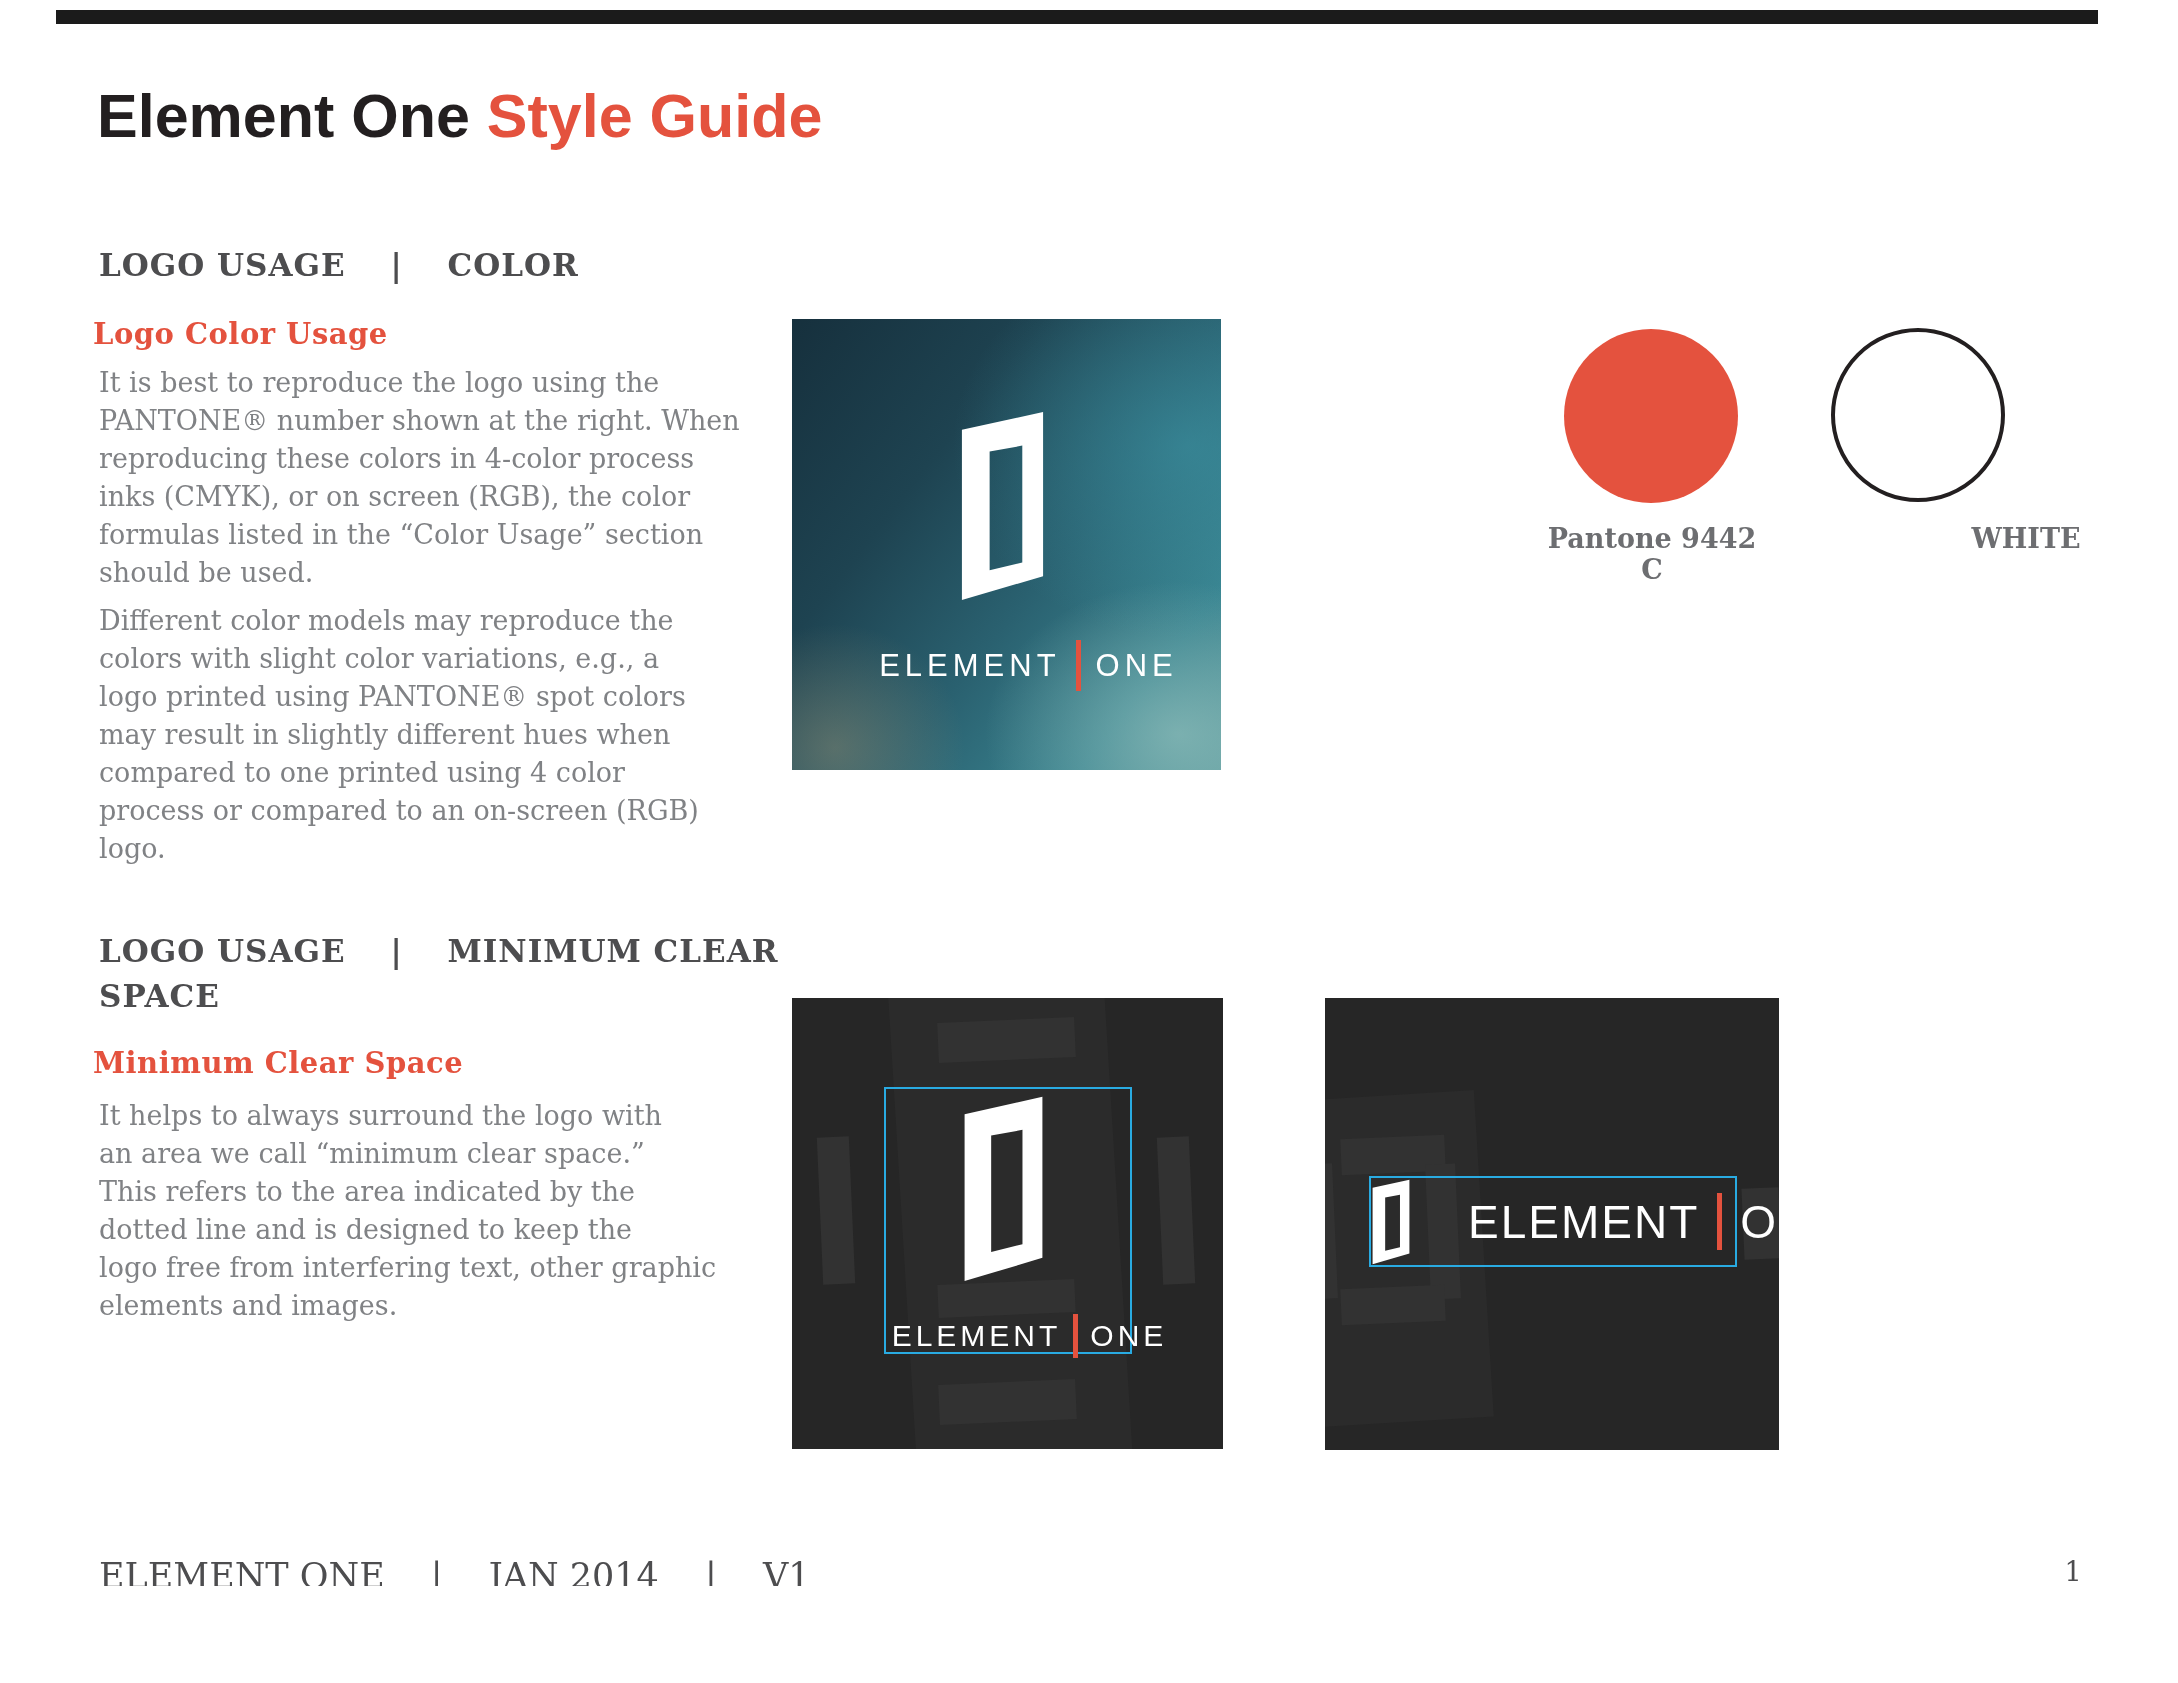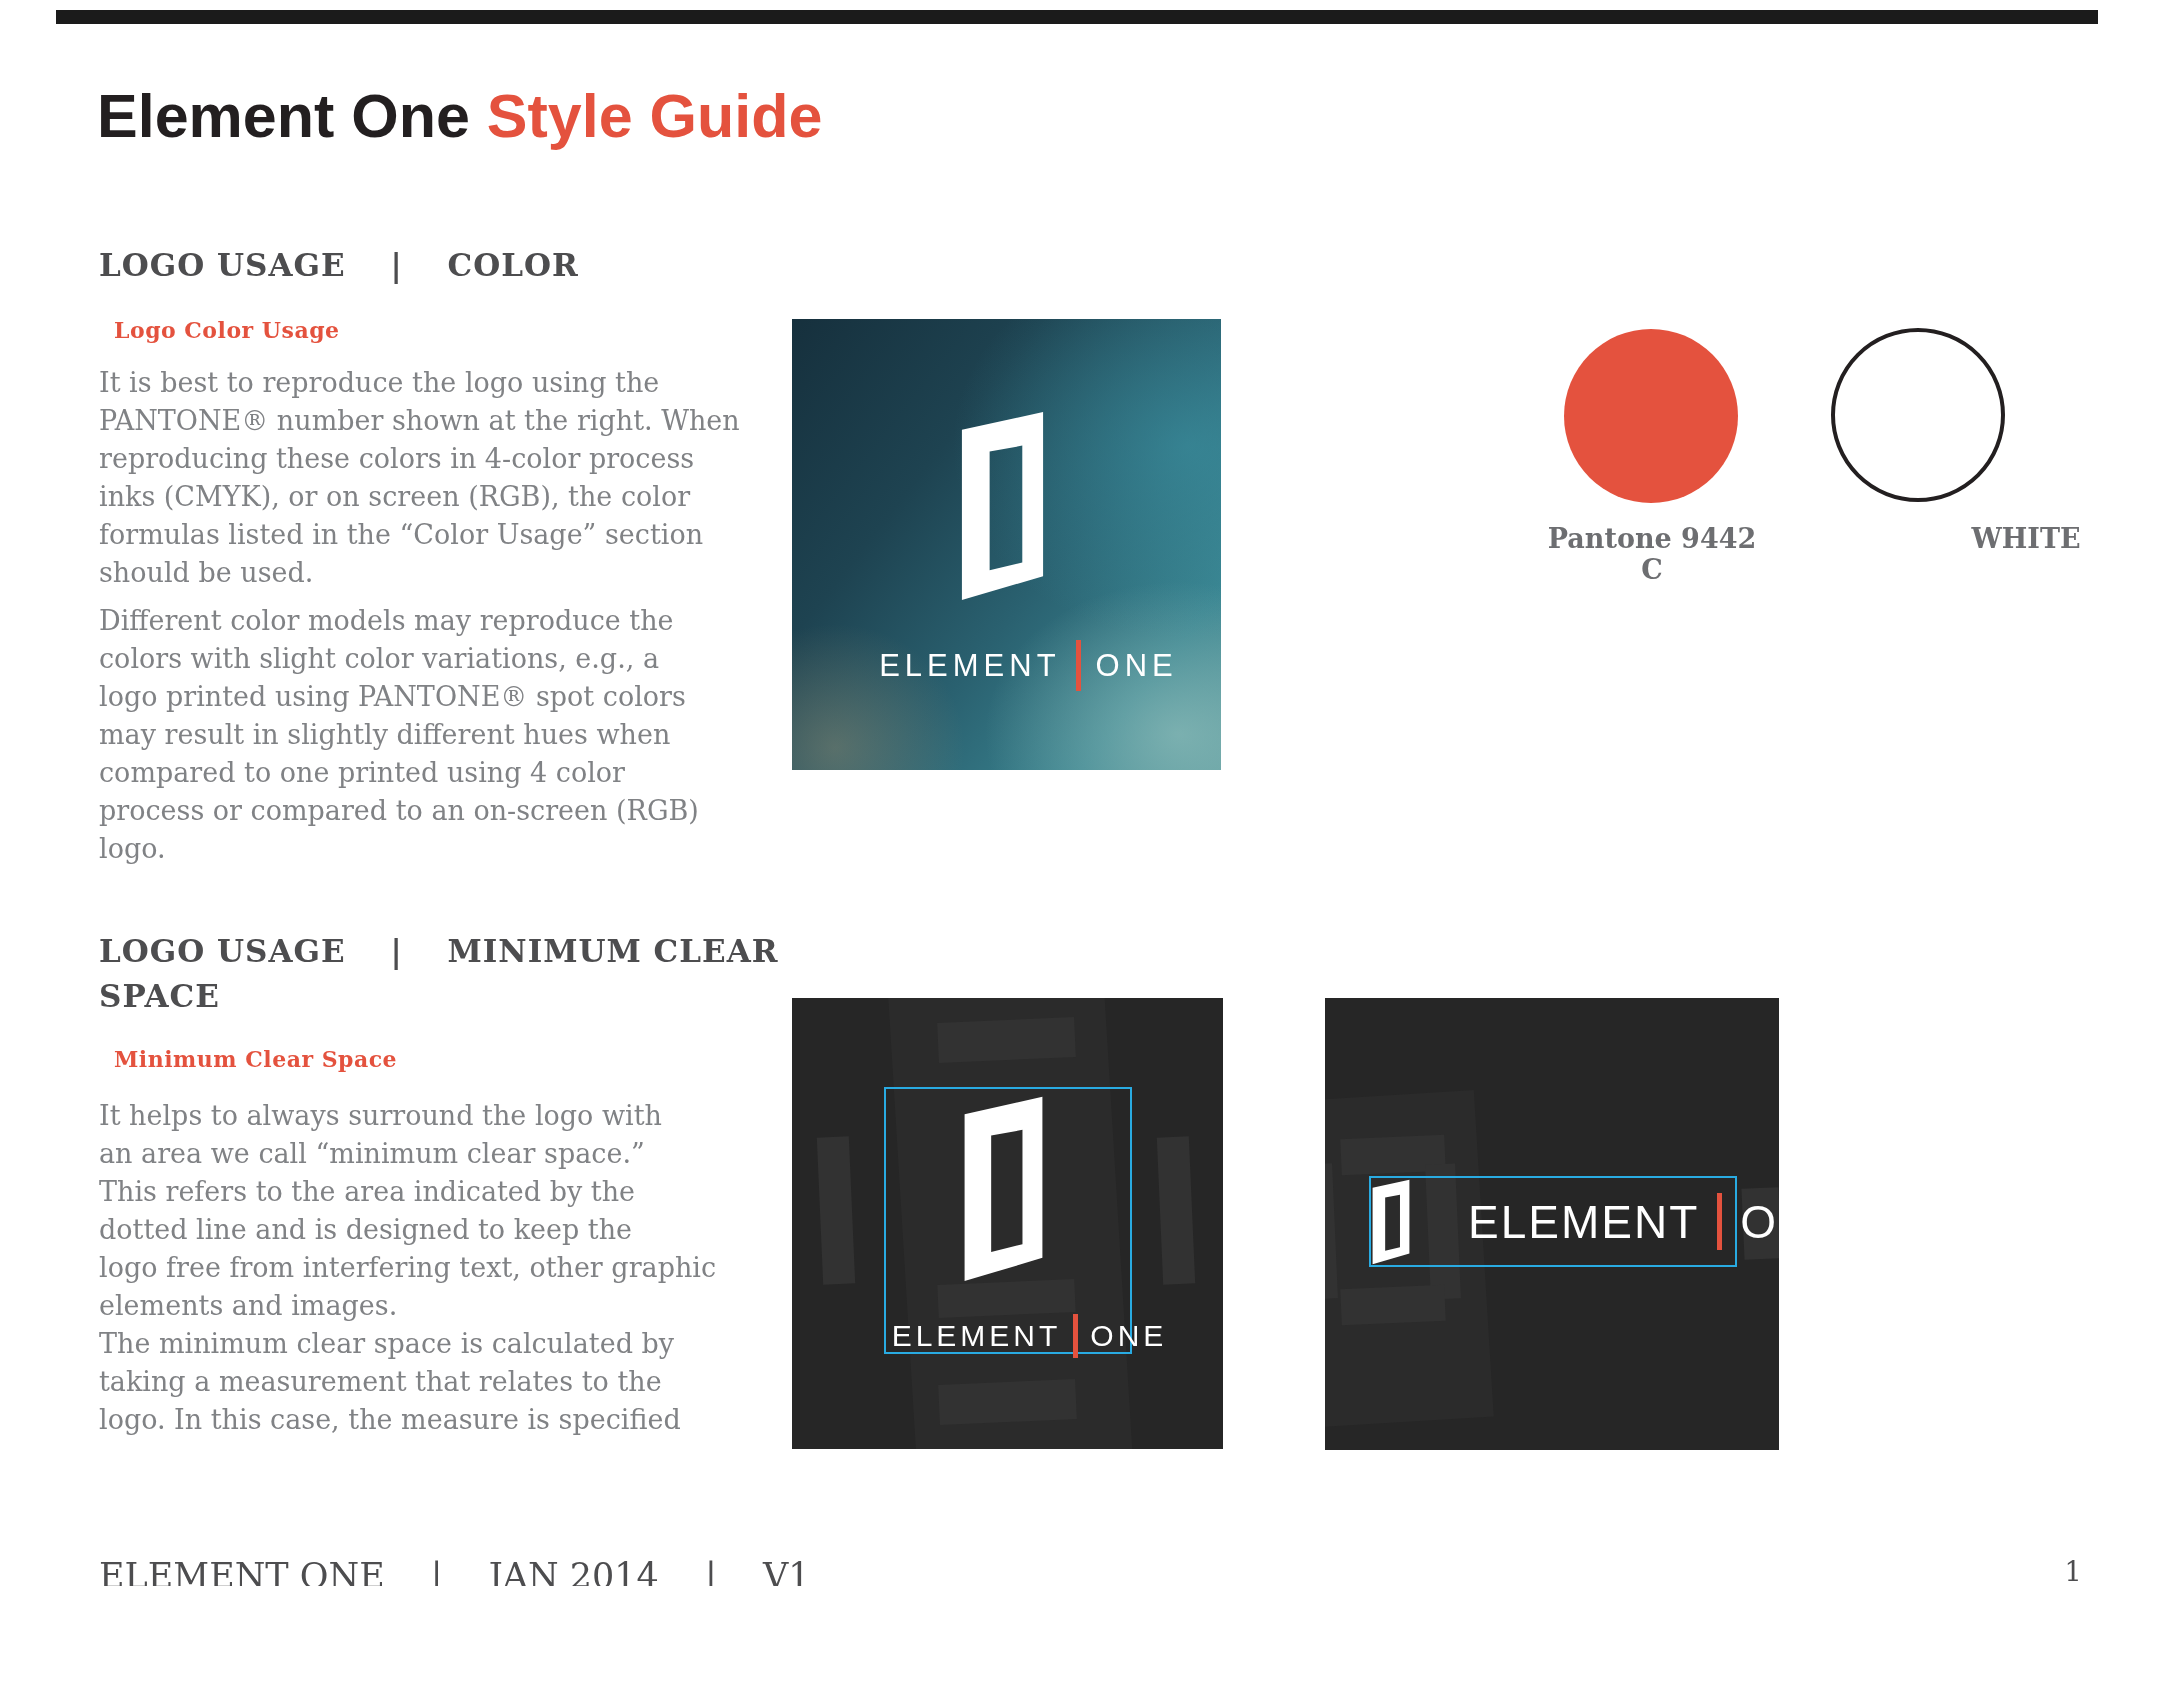--- a/index.html
+++ b/index.html
@@ -19,22 +19,22 @@
 
   .sec-heading {
     position:absolute; left:99px;
     font-weight:bold; font-size:31px; color:#4d4d4f;
     letter-spacing:1px; line-height:45px; white-space:pre-line;
   }
   #heading-color { top:243px; }
   #heading-clearspace { top:929px; }
 
   .subhead {
-    position:absolute; left:114px;
-    font-weight:bold; font-size:22px; color:#e4523e; letter-spacing:0.5px;
+    position:absolute; left:93px;
+    font-weight:bold; font-size:29px; color:#e4523e; letter-spacing:0.5px;
   }
   #subhead-color { top:317px; }
   #subhead-clearspace { top:1046px; }
 
   .body-para {
     position:absolute; left:99px;
     font-size:27px; line-height:38px; color:#808285; white-space:pre-line;
   }
   #para-color-1 { top:364px; }
   #para-color-2 { top:602px; }
@@ -138,23 +138,20 @@
 
   <div class="sec-heading" id="heading-clearspace">LOGO USAGE   |   MINIMUM CLEAR
 SPACE</div>
   <div class="subhead" id="subhead-clearspace">Minimum Clear Space</div>
   <div class="body-para" id="para-clear-1">It helps to always surround the logo with
 an area we call “minimum clear space.”
 This refers to the area indicated by the
 dotted line and is designed to keep the
 logo free from interfering text, other graphic
 elements and images.</div>
-  <div class="body-para" id="para-clear-2">The minimum clear space is calculated by
-taking a measurement that relates to the
-logo. In this case, the measure is specified</div>
 
   <div class="dark-panel" id="panel-stacked">
     <div class="ghost g-band" style="left:111px; top:-109px; width:216px; height:693px;"></div>
     <div class="ghost g-bar" style="left:146px; top:22px; width:137px; height:40px;"></div>
     <div class="ghost g-bar" style="left:28px; top:139px; width:32px; height:147px;"></div>
     <div class="ghost g-bar" style="left:368px; top:139px; width:32px; height:147px;"></div>
     <div class="ghost g-bar" style="left:146px; top:284px; width:137px; height:33px;"></div>
     <div class="ghost g-bar" style="left:147px; top:384px; width:137px; height:40px;"></div>
     <div class="clearspace-box"></div>
     <svg class="logomark mark-medium" viewBox="0 0 98 200" preserveAspectRatio="none">

